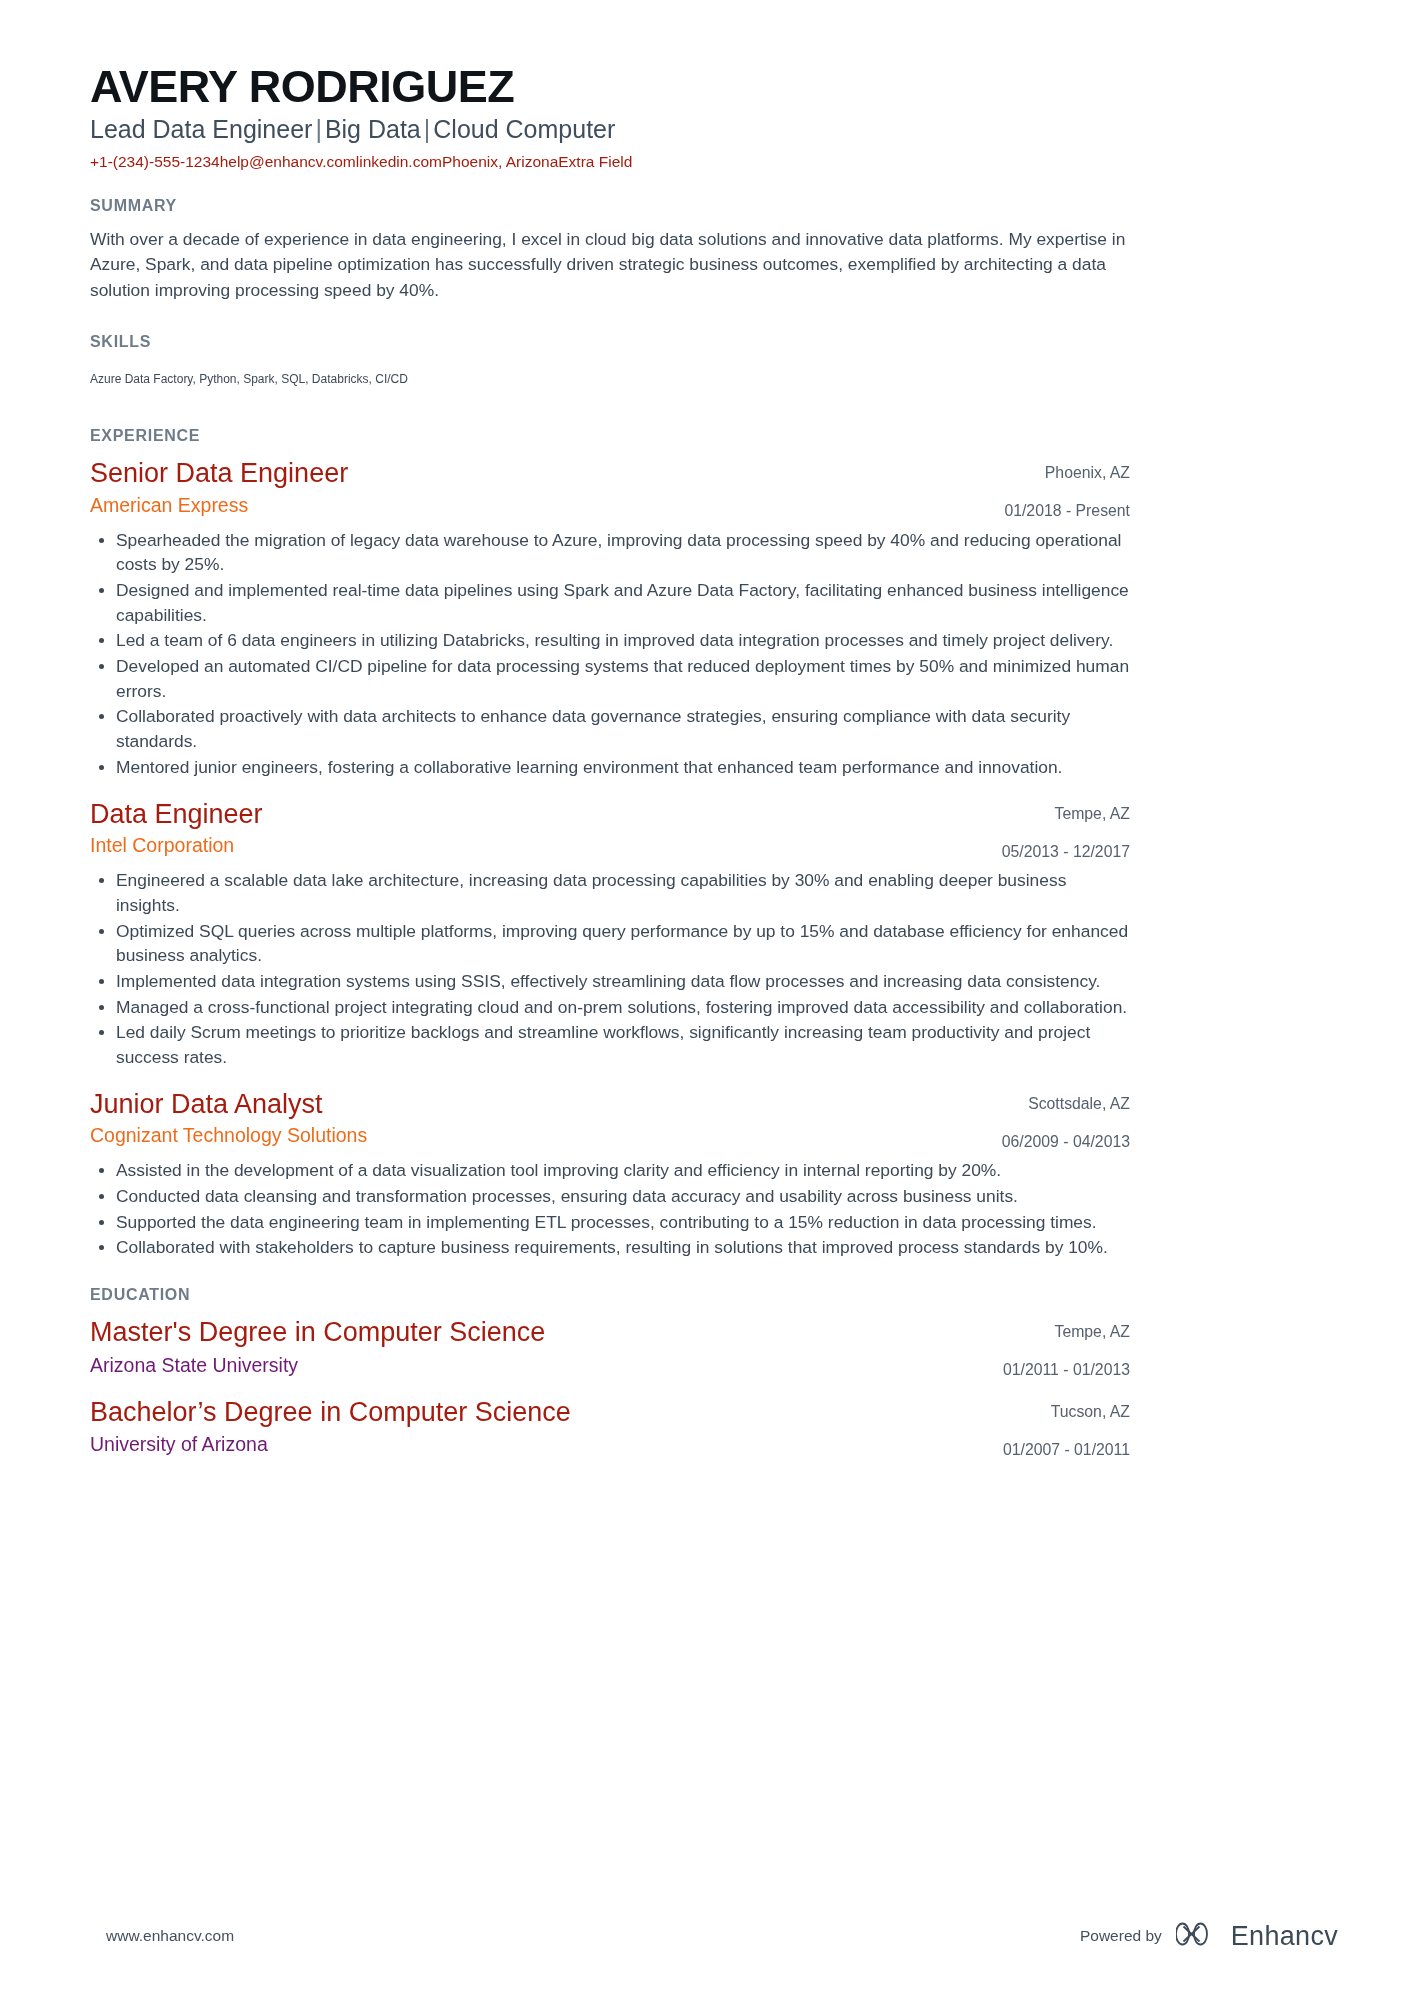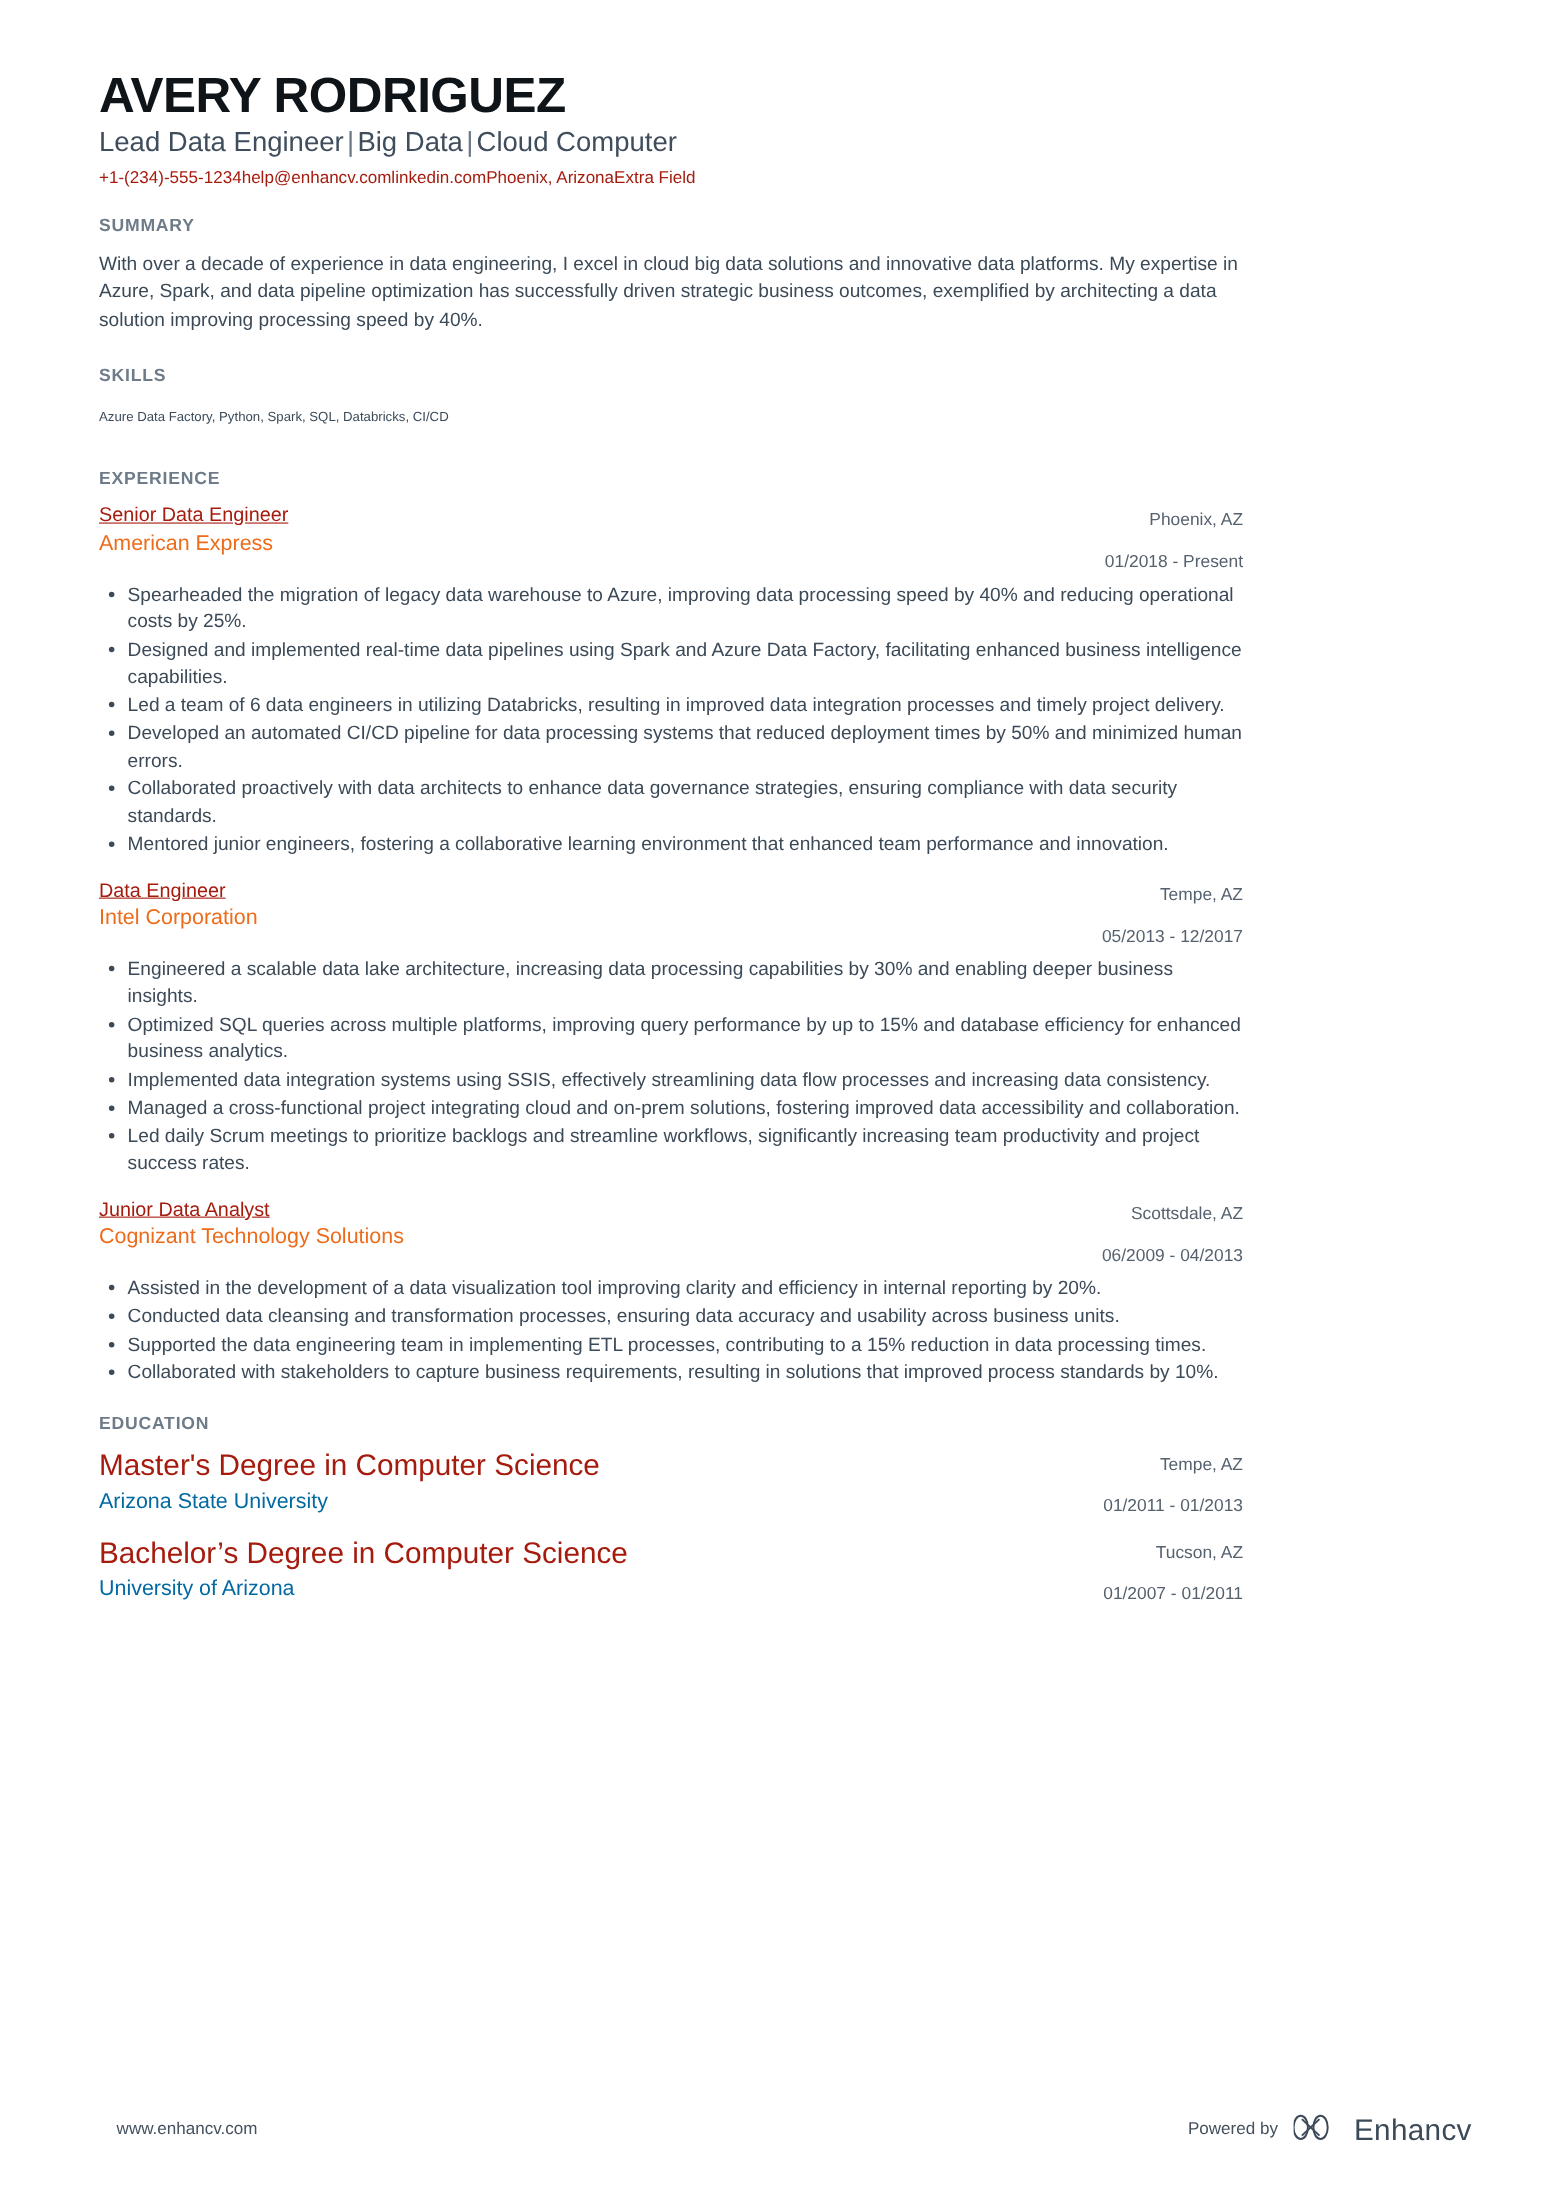--- a/index.html
+++ b/index.html
@@ -99,26 +99,25 @@
     align-items: flex-start;
   }
   .entry-left { flex: 1 1 auto; min-width: 0; }
   .entry-right {
     flex: 0 0 auto;
     text-align: right;
     padding-top: 6px;
     padding-left: 20px;
   }
   .entry-title {
-    font-size: 18px;
+    font-size: 27px;
     font-weight: 400;
     color: #a51c0e;
     line-height: 1.25;
     margin: 0;
-    text-decoration: underline;
   }
   .entry-company {
     font-size: 19.5px;
     font-weight: 400;
     color: #ed6c1b;
     line-height: 1.3;
     margin: 2px 0 0 0;
   }
   .entry-location, .entry-dates {
     font-size: 15.8px;
@@ -161,21 +160,21 @@
   .edu-title {
     font-size: 27px;
     font-weight: 400;
     color: #a51c0e;
     line-height: 1.25;
     margin: 0;
   }
   .edu-school {
     font-size: 19.5px;
     font-weight: 400;
-    color: #0369a1;
+    color: #701a75;
     line-height: 1.3;
     margin: 3px 0 0 0;
   }
 
   
   .footer {
     position: absolute;
     left: 16px;
     bottom: 0;
     width: 1410px;

